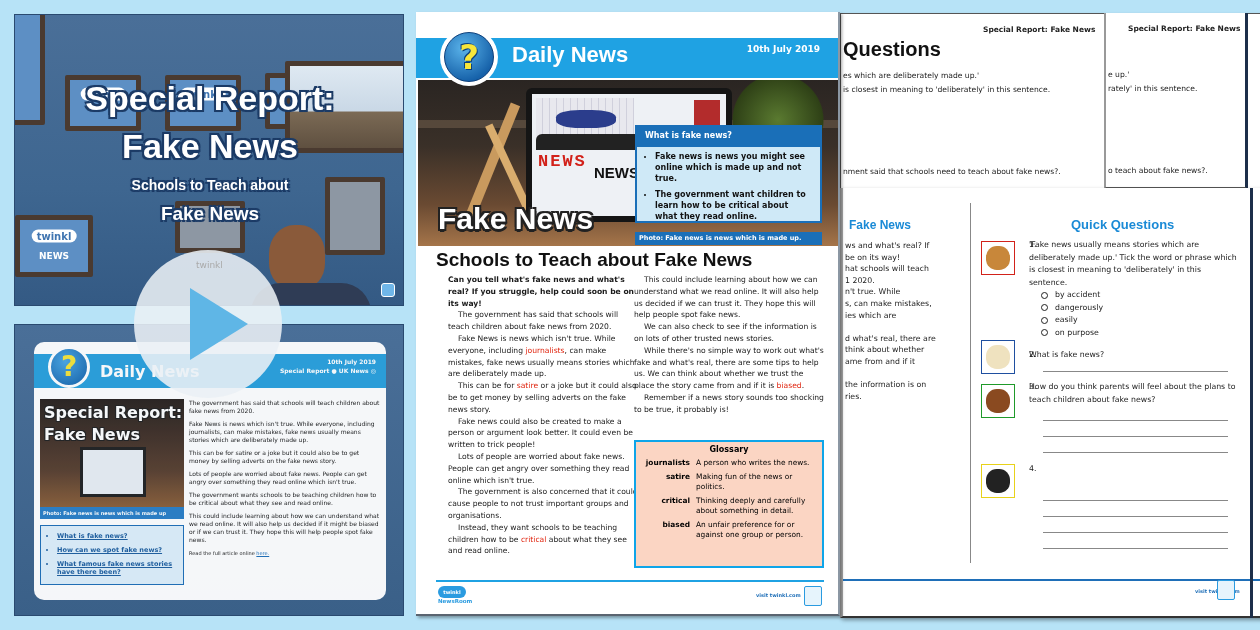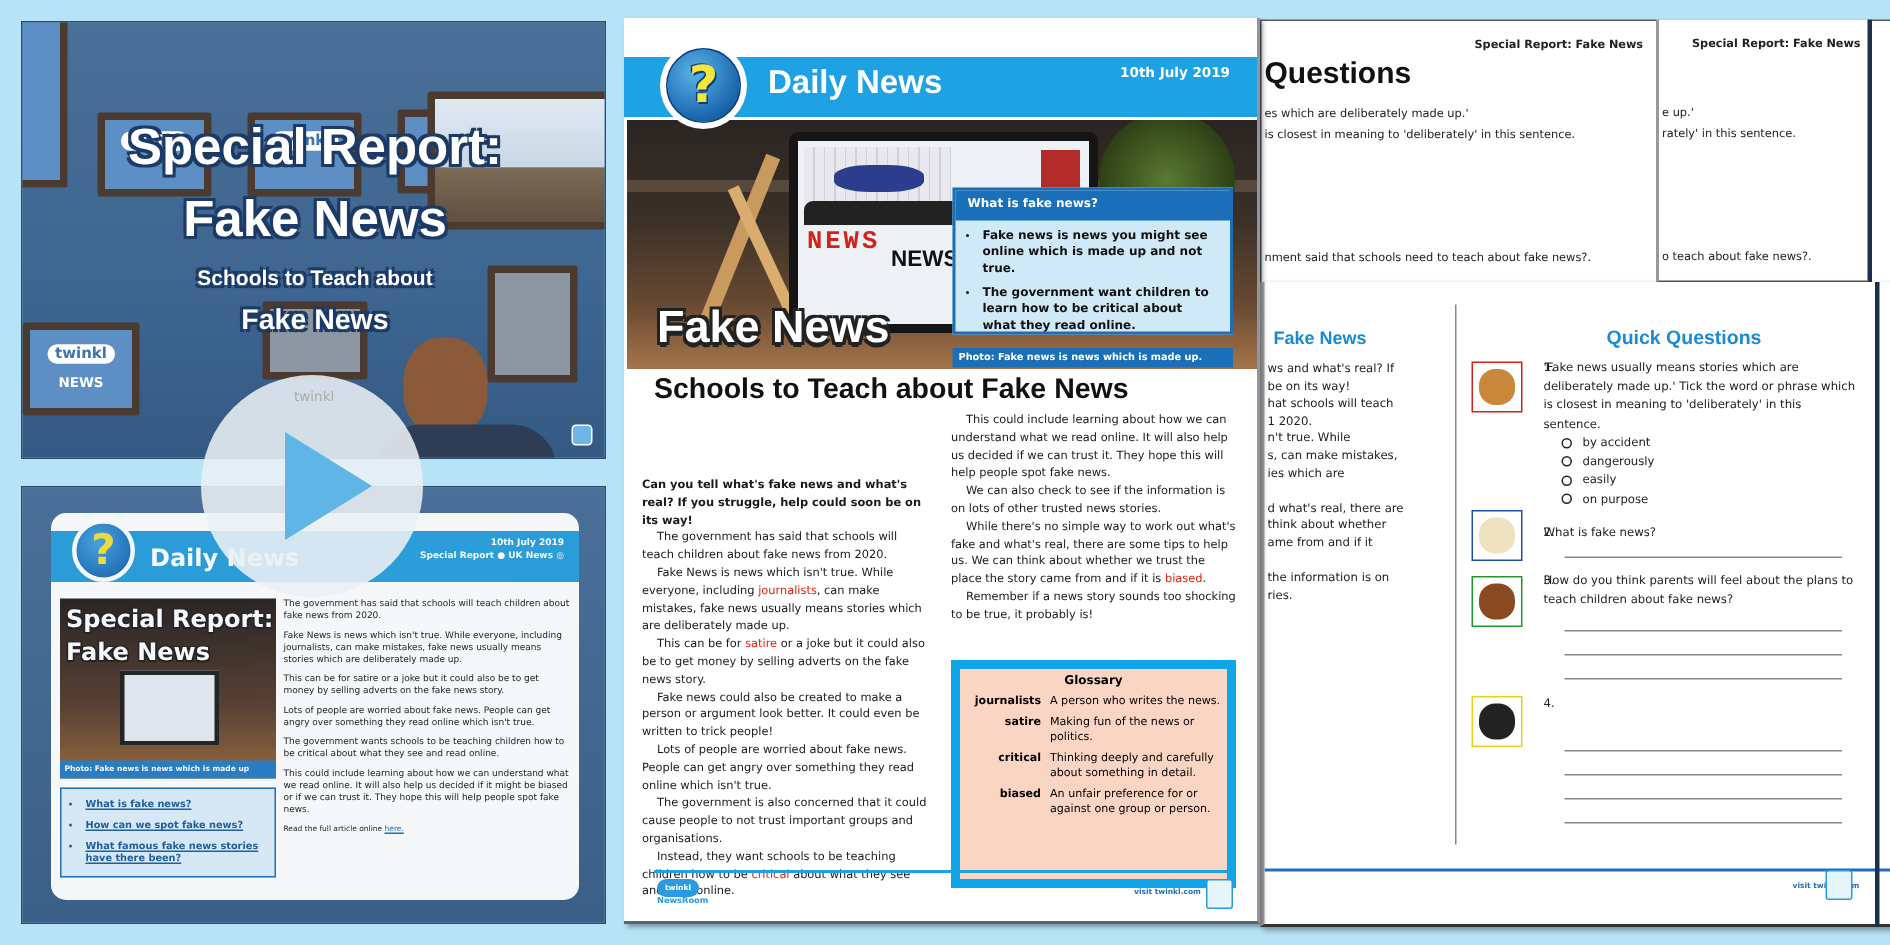--- a/index.html
+++ b/index.html
@@ -83,26 +83,26 @@
   .np-overlay-title { position:absolute; left:22px; top:190px; color:#fff; font-weight:bold; font-size:30px; font-family:"Liberation Sans",sans-serif;
      text-shadow: 2px 2px 0 #222,-2px -2px 0 #222,2px -2px 0 #222,-2px 2px 0 #222, 0 3px 0 #222; z-index:3; }
   .np-box { position:absolute; left:219px; top:113px; width:187px; height:98px; background:#cfe9f7; border:2px solid #1a6fb8; z-index:3; }
   .np-box .hd { background:#1a6fb8; color:#fff; font-weight:bold; font-size:8px; padding:4px 8px; height:20px; }
   .np-box ul { padding:4px 8px 0 18px; }
   .np-box li { font-size:8px; font-weight:bold; color:#111; line-height:11px; margin-bottom:5px; }
   .np-cap { position:absolute; left:219px; top:220px; width:187px; height:13px; background:#1a6fb8; color:#fff; font-weight:bold; font-size:6.5px; padding:2px 4px; z-index:3; }
 
   .np-headline { position:absolute; left:20px; top:237px; color:#111; font-weight:bold; font-size:19px; font-family:"Liberation Sans",sans-serif; white-space:nowrap; }
   .np-col { position:absolute; top:262px; width:192px; font-size:7.6px; line-height:11.8px; color:#1a1a1a; }
-  .np-col.left { left:12px;margin-top:43px; }
+  .np-col.left { left:32px; }
   .np-col.right { left:218px; width:190px; }
   .np-col p { text-indent:10px; }
   .np-col .lead { font-weight:bold; text-indent:0; }
   .red { color:#e0240e; }
-  .np-gloss { position:absolute; left:218px; top:428px; width:190px; height:152px; background:#fbd5c3; border:6px solid #0ea5e9; padding:3px 4px; }
+  .np-gloss { position:absolute; left:218px; top:428px; width:190px; height:128px; background:#fbd5c3; border:2px solid #0ea5e9; padding:3px 4px; }
   .np-gloss .gh { text-align:center; font-weight:bold; font-size:8px; margin-bottom:4px; }
   .np-gloss .row { display:flex; font-size:7.4px; line-height:10px; margin-bottom:4px; }
   .np-gloss .term { width:56px; text-align:right; font-weight:bold; padding-right:6px; flex-shrink:0; }
   .np-footline { position:absolute; left:20px; top:568px; width:388px; height:2px; background:#1fa2e3; }
   .np-logo { position:absolute; left:22px; top:574px; width:34px; height:18px; }
   .np-logo .cloud { width:28px; height:12px; background:#2a9be0; border-radius:8px; color:#fff; font-size:5px; font-weight:bold; text-align:center; line-height:12px; }
   .np-logo .room { font-size:5.5px; color:#2a9be0; font-weight:bold; }
   .np-visit { position:absolute; left:340px; top:580px; font-size:5px; color:#1f6fb8; font-weight:bold; }
   .np-badge { position:absolute; left:388px; top:574px; width:18px; height:20px; border:1px solid #2a9be0; background:#e6f4fc; border-radius:2px; }
 

